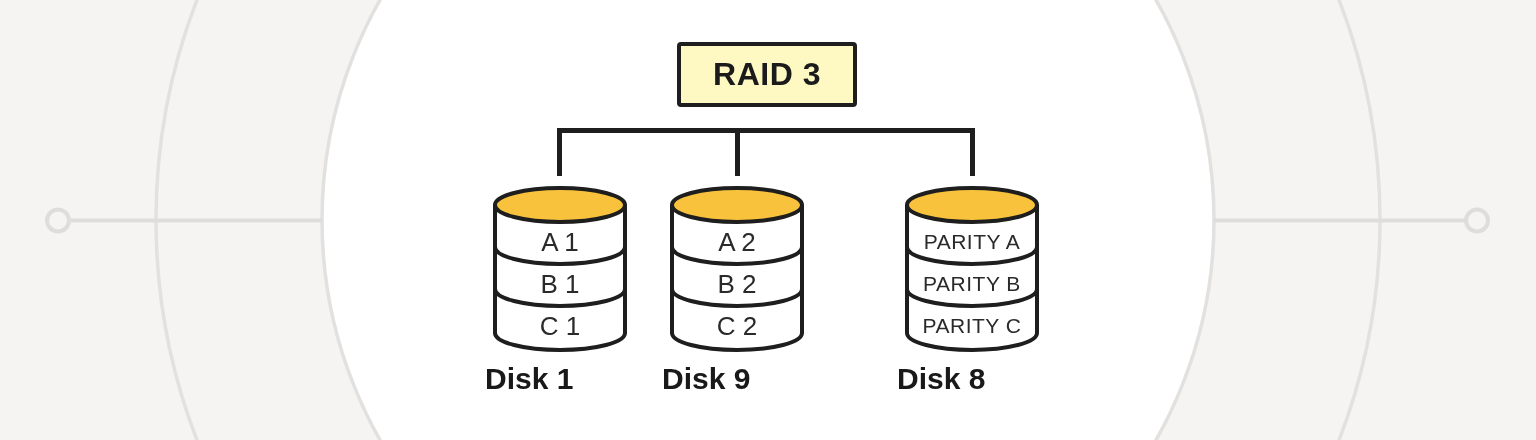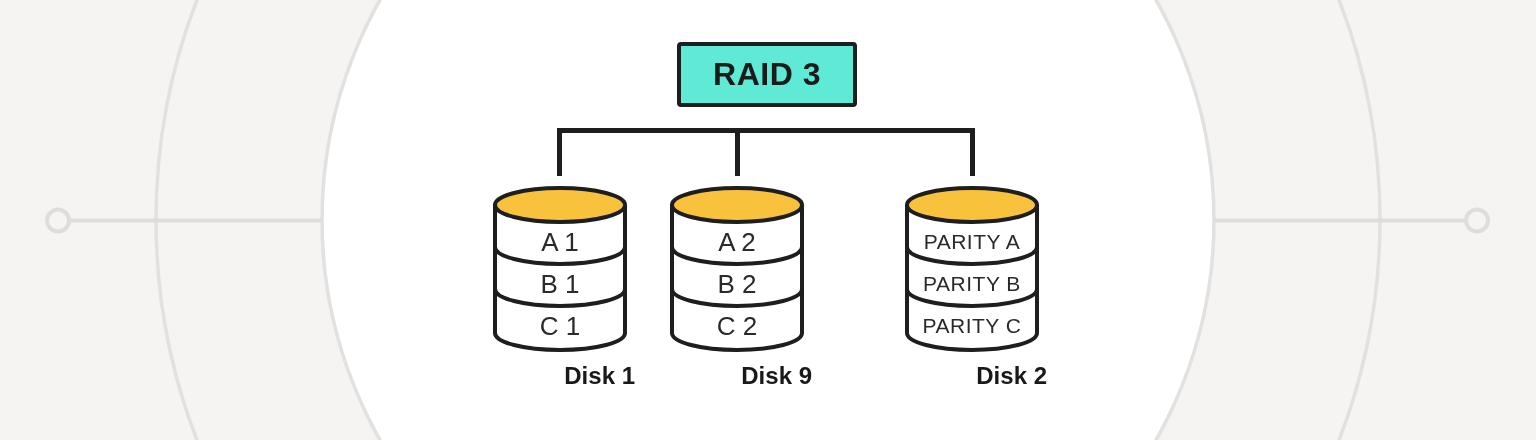--- a/index.html
+++ b/index.html
@@ -21,21 +21,21 @@
     width: 1536px;
     height: 440px;
   }
   .raid-box {
     position: absolute;
     left: 677px;
     top: 42px;
     width: 180px;
     height: 65px;
     box-sizing: border-box;
-    background: #5eead4;
+    background: #fef9c3;
     border: 4px solid #1E1E1E;
     border-radius: 4px;
     display: flex;
     align-items: center;
     justify-content: center;
   }
   .raid-box span {
     font-size: 32px;
     font-weight: 700;
     letter-spacing: 0.5px;
@@ -80,22 +80,22 @@
     text-anchor: middle;
   }
   .disk-svg.small-text text {
     font-size: 21px;
     letter-spacing: 0.5px;
   }
   .disk-label {
     position: absolute;
     top: 362px;
     width: 150px;
-    text-align: right;
-    font-size: 24px;
+    text-align: left;
+    font-size: 30px;
     font-weight: 700;
     color: #191919;
   }
   .disk1-label { left: 485px; }
   .disk2-label { left: 662px; }
   .disk3-label { left: 897px; }
 </style>
 </head>
 <body>
 
@@ -144,15 +144,15 @@
     <path class="divider" d="M 10 63 A 65 17 0 0 0 140 63"></path>
     <path class="divider" d="M 10 105 A 65 17 0 0 0 140 105"></path>
     <ellipse class="top" cx="75" cy="21" rx="65" ry="17"></ellipse>
     <text x="75" y="65">PARITY A</text>
     <text x="75" y="107">PARITY B</text>
     <text x="75" y="149">PARITY C</text>
   </svg>
 
   <div class="disk-label disk1-label">Disk 1</div>
   <div class="disk-label disk2-label">Disk 9</div>
-  <div class="disk-label disk3-label">Disk 2</div>
+  <div class="disk-label disk3-label">Disk 8</div>
 
 </div>
 
 </body></html>

